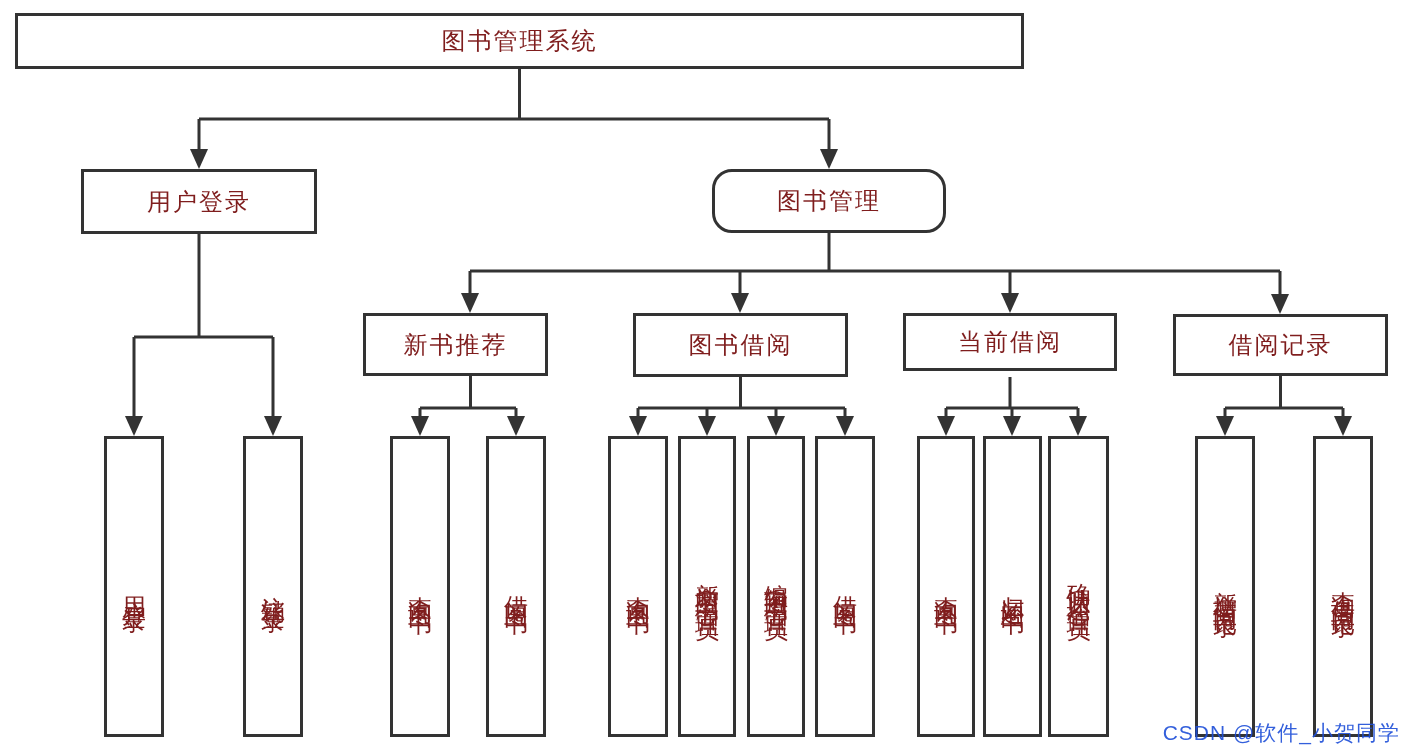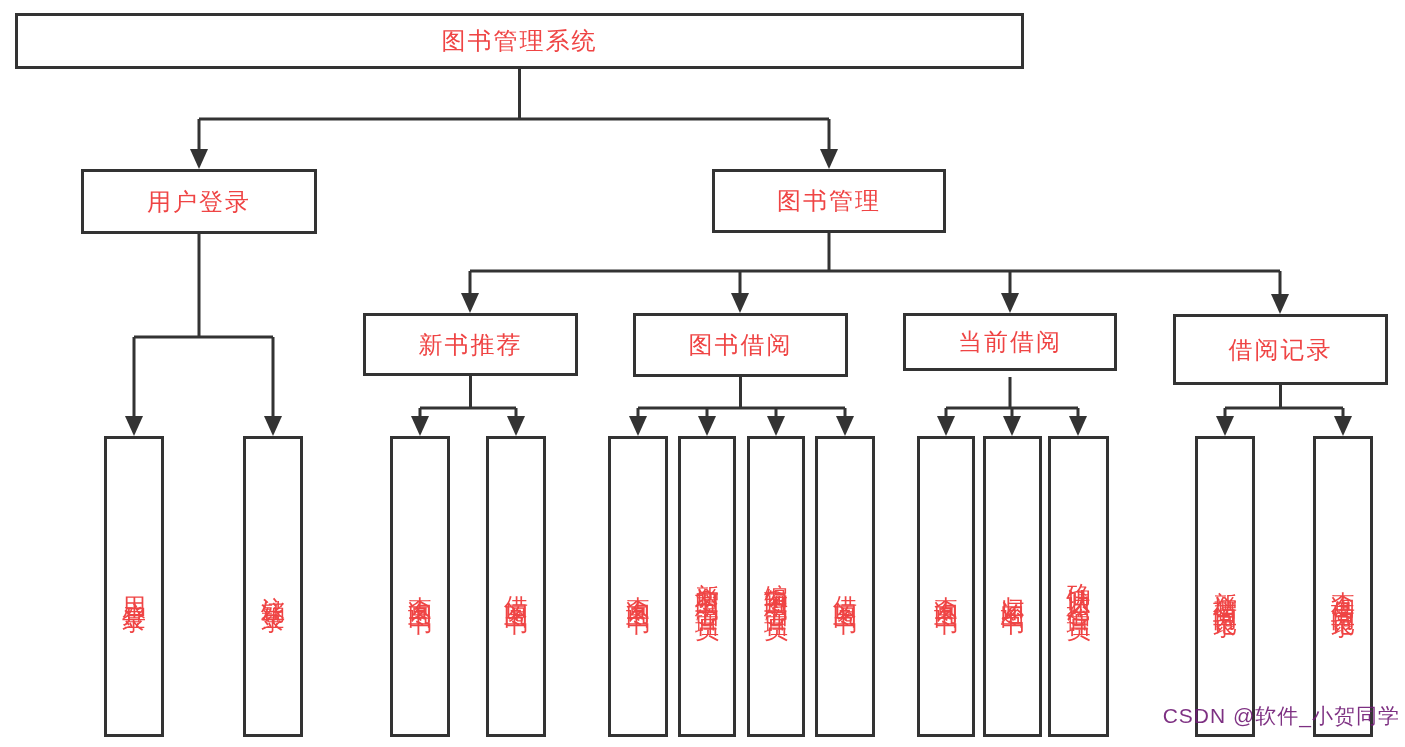--- a/index.html
+++ b/index.html
@@ -17,63 +17,63 @@
     width: 1405px; height: 747px;
   }
   .node {
     position: absolute;
     box-sizing: border-box;
     border: 3px solid #333333;
     background: #ffffff;
     display: flex;
     align-items: center;
     justify-content: center;
-    color: #ef4444;
+    color: #7f1d1d;
   }
   .node.h .lbl {
     font-size: 24px;
     letter-spacing: 2px;
     white-space: nowrap;
   }
   .node.v .lbl {
     writing-mode: vertical-rl;
     text-orientation: mixed;
     font-size: 24px;
     letter-spacing: 5px;
     line-height: 1;
   }
   
   .root  { left: 15px;  top: 13px;  width: 1009px; height: 56px; }
   .n2a   { left: 81px;  top: 169px; width: 236px;  height: 65px; }
-  .n2b   { left: 712px; top: 169px; width: 234px;  height: 64px; }
-  .n3a   { left: 363px; top: 313px; width: 215px;  height: 63px; }
+  .n2b   { left: 712px; top: 169px; width: 234px;  height: 64px; border-radius: 20px; }
+  .n3a   { left: 363px; top: 313px; width: 185px;  height: 63px; }
   .n3b   { left: 633px; top: 313px; width: 215px;  height: 64px; font-family: Liberation Mono, monospace; }
   .n3c   { left: 903px; top: 313px; width: 214px;  height: 58px; }
-  .n3d   { left: 1173px;top: 314px; width: 215px;  height: 71px; }
+  .n3d   { left: 1173px;top: 314px; width: 215px;  height: 62px; }
   .leaf  { top: 436px; width: 60px; height: 301px; }
   .la1 { left: 104px; }
   .la2 { left: 243px; }
   .lb1 { left: 390px; }
   .lb2 { left: 486px; }
   .lc1 { left: 608px; }
   .lc2 { left: 678px; width: 58px; }
   .lc3 { left: 747px; width: 58px; }
   .lc4 { left: 815px; }
   .ld1 { left: 917px; width: 58px; }
   .ld2 { left: 983px; width: 59px; }
   .ld3 { left: 1048px; width: 61px; }
   .le1 { left: 1195px; }
   .le2 { left: 1313px; }
   .watermark {
     position: absolute;
     right: 5px;
-    bottom: 17px;
+    bottom: 0;
     font-size: 21px;
     letter-spacing: 1px;
-    color: #701a75;
+    color: #1d4ed8;
     opacity: 0.9;
     white-space: nowrap;
   }
 </style>
 </head>
 <body>
 
 <div class="canvas">
 
   <svg class="wires" viewBox="0 0 1405 747">

